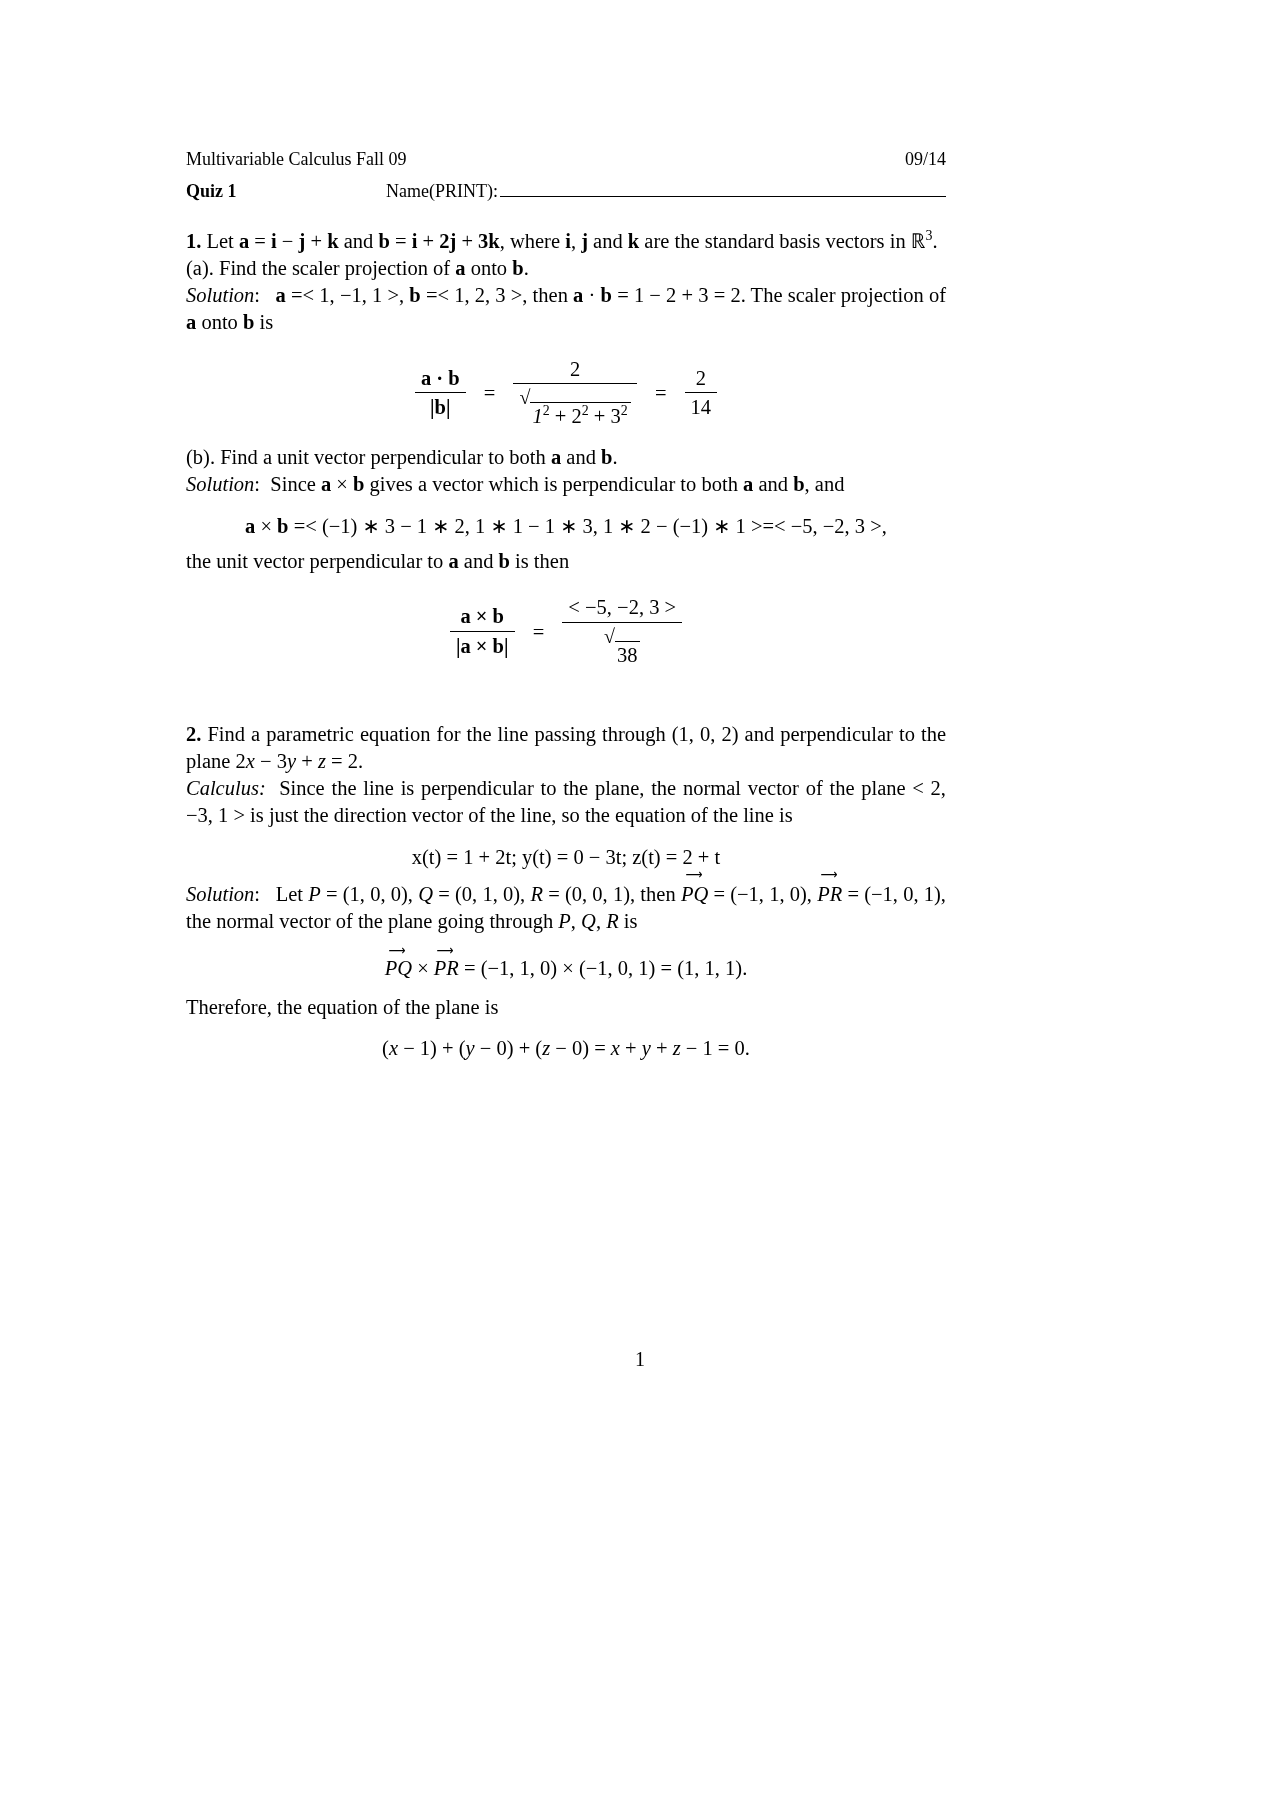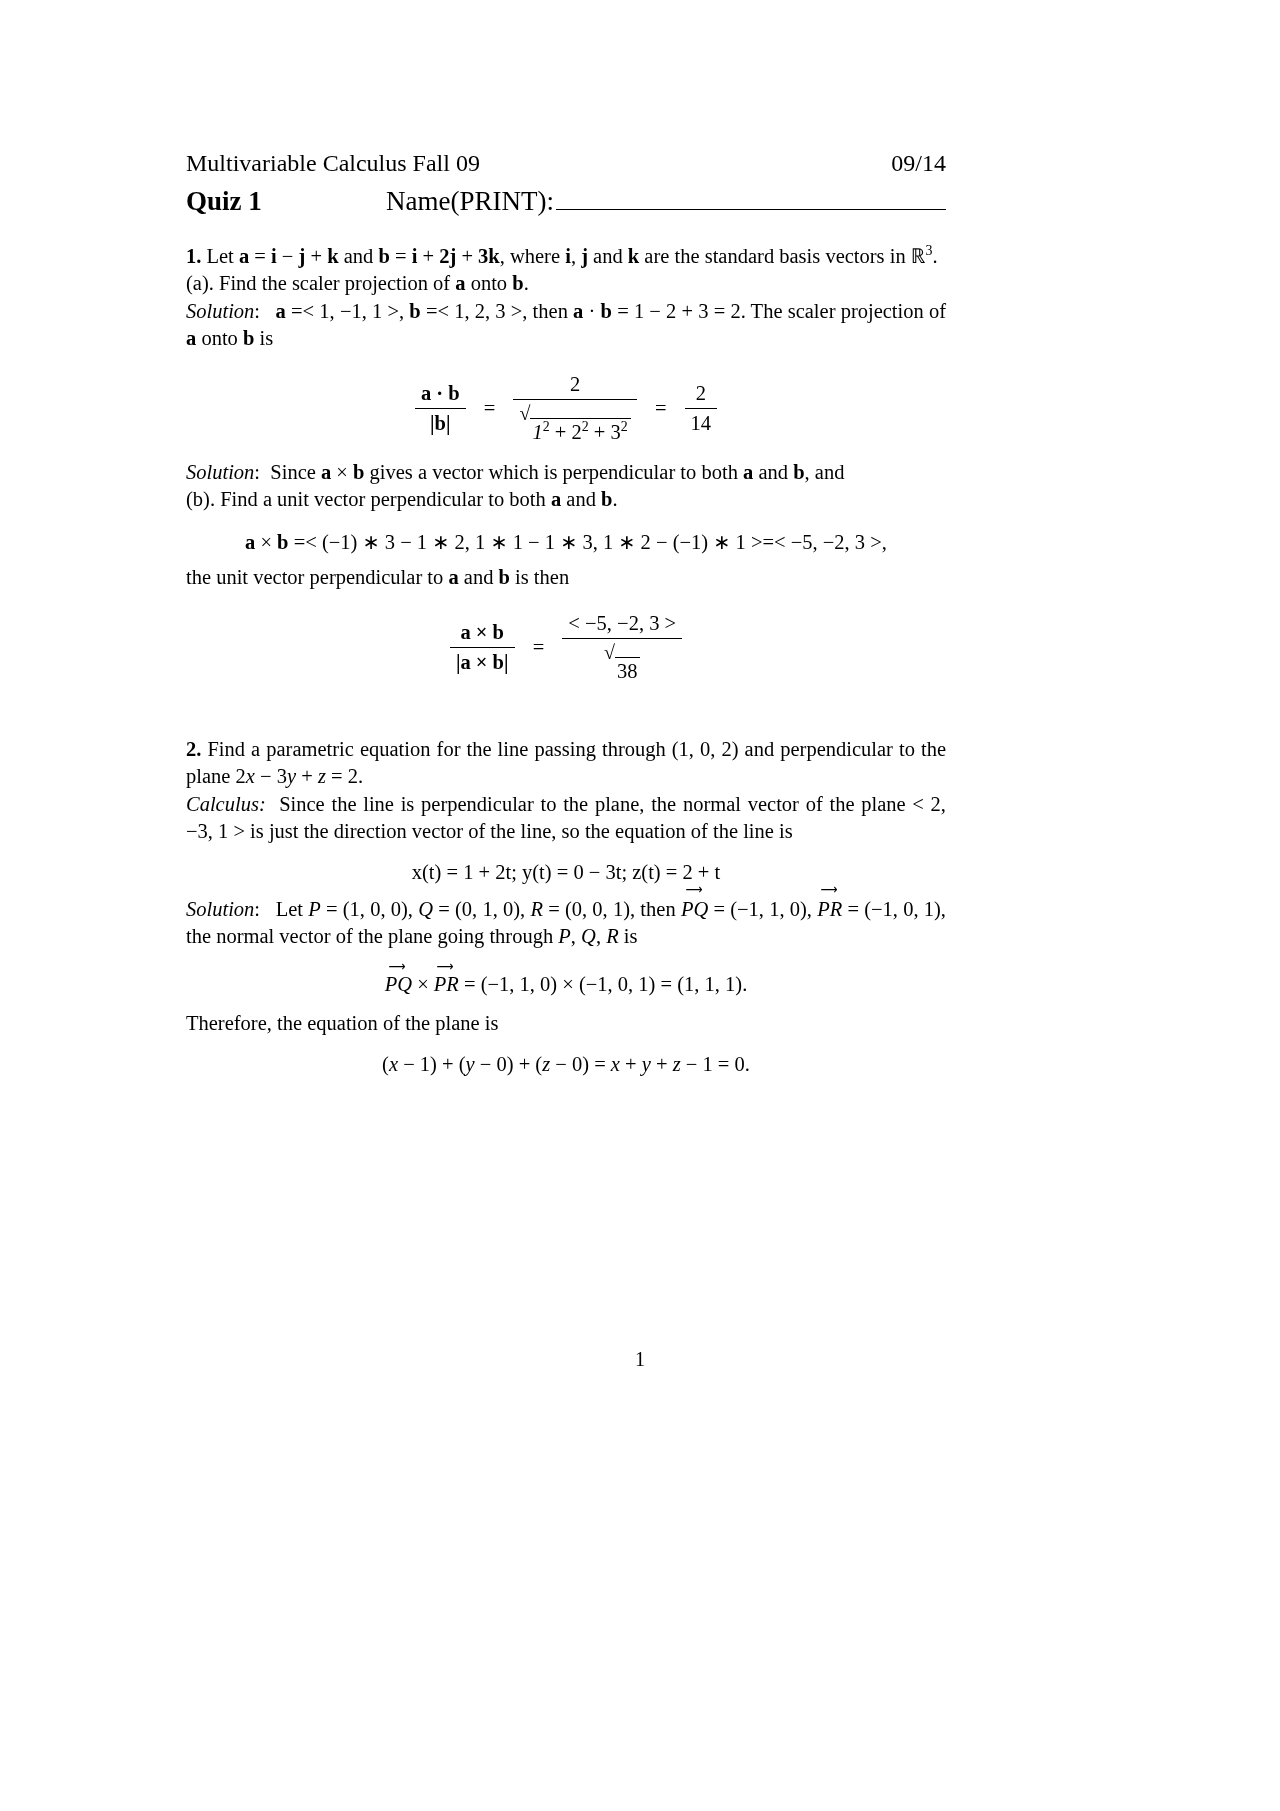--- a/index.html
+++ b/index.html
@@ -24,32 +24,32 @@
   .content {
     position: absolute;
     left: 186px;
     top: 148px;
     width: 760px;
   }
   .hdr-row {
     display: flex;
     justify-content: space-between;
     align-items: baseline;
-    font-size: 24px;
+    font-size: 18px;
     line-height: 1.25;
     text-align: center;
   }
   .hdr-left { white-space: nowrap; }
   .hdr-right { white-space: nowrap; }
 
   .quiz-row {
     display: flex;
     align-items: baseline;
     margin-top: 8px;
-    font-size: 27px;
+    font-size: 18px;
   }
   .quiz-label {
     font-weight: bold;
     width: 200px;
   }
   .name-label { font-weight: normal; }
   .name-line {
     flex: 1;
     border-bottom: 1.4px solid #000;
     height: 17px;
@@ -190,25 +190,25 @@
         <span class="den"><span class="sqrt"><span class="rad"><span class="mi">1</span><sup>2</sup> + 2<sup>2</sup> + 3<sup>2</sup></span></span></span>
       </span>
       <span class="eqsign">=</span>
       <span class="frac">
         <span class="num">2</span>
         <span class="den">14</span>
       </span>
     </div>
 
     <div class="body-text">
+      (b). Find a unit vector perpendicular to both <span class="b">a</span> and <span class="b">b</span>.
+    </div>
+
+    <div class="body-text">
       <span class="it">Solution</span>:&nbsp;&nbsp;Since <span class="b">a</span> × <span class="b">b</span> gives a vector which is perpendicular to both <span class="b">a</span> and <span class="b">b</span>, and
-    </div>
-
-    <div class="body-text">
-      (b). Find a unit vector perpendicular to both <span class="b">a</span> and <span class="b">b</span>.
     </div>
 
     <div class="eq">
       <span class="b">a</span> × <span class="b">b</span> =&lt; (−1) ∗ 3 − 1 ∗ 2, 1 ∗ 1 − 1 ∗ 3, 1 ∗ 2 − (−1) ∗ 1 &gt;=&lt; −5, −2, 3 &gt;,
     </div>
 
     <div class="body-text">
       the unit vector perpendicular to <span class="b">a</span> and <span class="b">b</span> is then
     </div>
 

